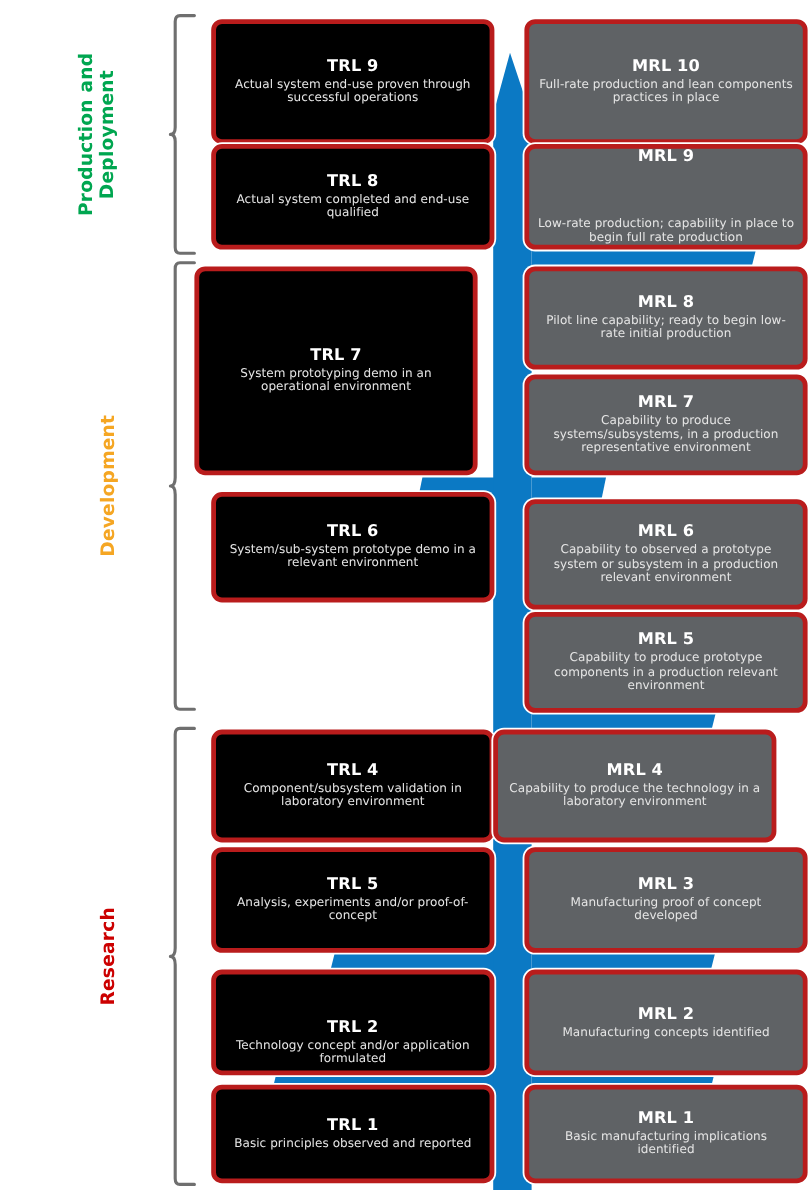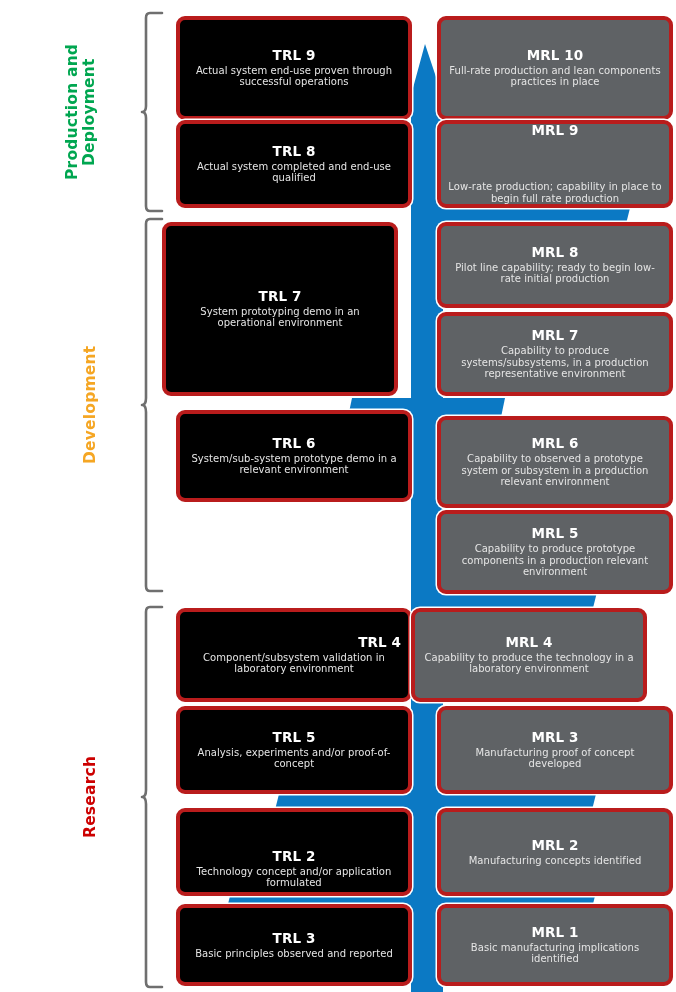--- a/index.html
+++ b/index.html
@@ -100,34 +100,34 @@
     <div class="desc">Actual system completed and end-use qualified</div>
   </div>
   <div class="box trl" style="left:162px;top:222px;width:236px;height:174px;text-align:center;">
     <div class="ttl">TRL 7</div>
     <div class="desc">System prototyping demo in an operational environment</div>
   </div>
   <div class="box trl" style="left:176px;top:410px;width:236px;height:92px;">
     <div class="ttl">TRL 6</div>
     <div class="desc">System/sub-system prototype demo in a relevant environment</div>
   </div>
-  <div class="box trl" style="left:176px;top:608px;width:236px;height:94px;align-items:flex-end;">
+  <div class="box trl" style="left:176px;top:608px;width:236px;height:94px;">
     <div class="ttl">TRL 4</div>
     <div class="desc">Component/subsystem validation in laboratory environment</div>
   </div>
   <div class="box trl" style="left:176px;top:706px;width:236px;height:88px;">
     <div class="ttl">TRL 5</div>
     <div class="desc">Analysis, experiments and/or proof-of-concept</div>
   </div>
   <div class="box trl" style="left:176px;top:808px;width:236px;height:88px;justify-content:flex-end;">
     <div class="ttl">TRL 2</div>
     <div class="desc">Technology concept and/or application formulated</div>
   </div>
   <div class="box trl" style="left:176px;top:904px;width:236px;height:82px;">
-    <div class="ttl">TRL 3</div>
+    <div class="ttl">TRL 1</div>
     <div class="desc">Basic principles observed and reported</div>
   </div>
 
   <div class="box mrl" style="left:437px;top:16px;width:236px;height:104px;">
     <div class="ttl">MRL 10</div>
     <div class="desc">Full-rate production and lean components practices in place</div>
   </div>
   <div class="box mrl" style="left:437px;top:120px;width:236px;height:88px;gap:41px;">
     <div class="ttl">MRL 9</div>
     <div class="desc">Low-rate production; capability in place to begin full rate production</div>

